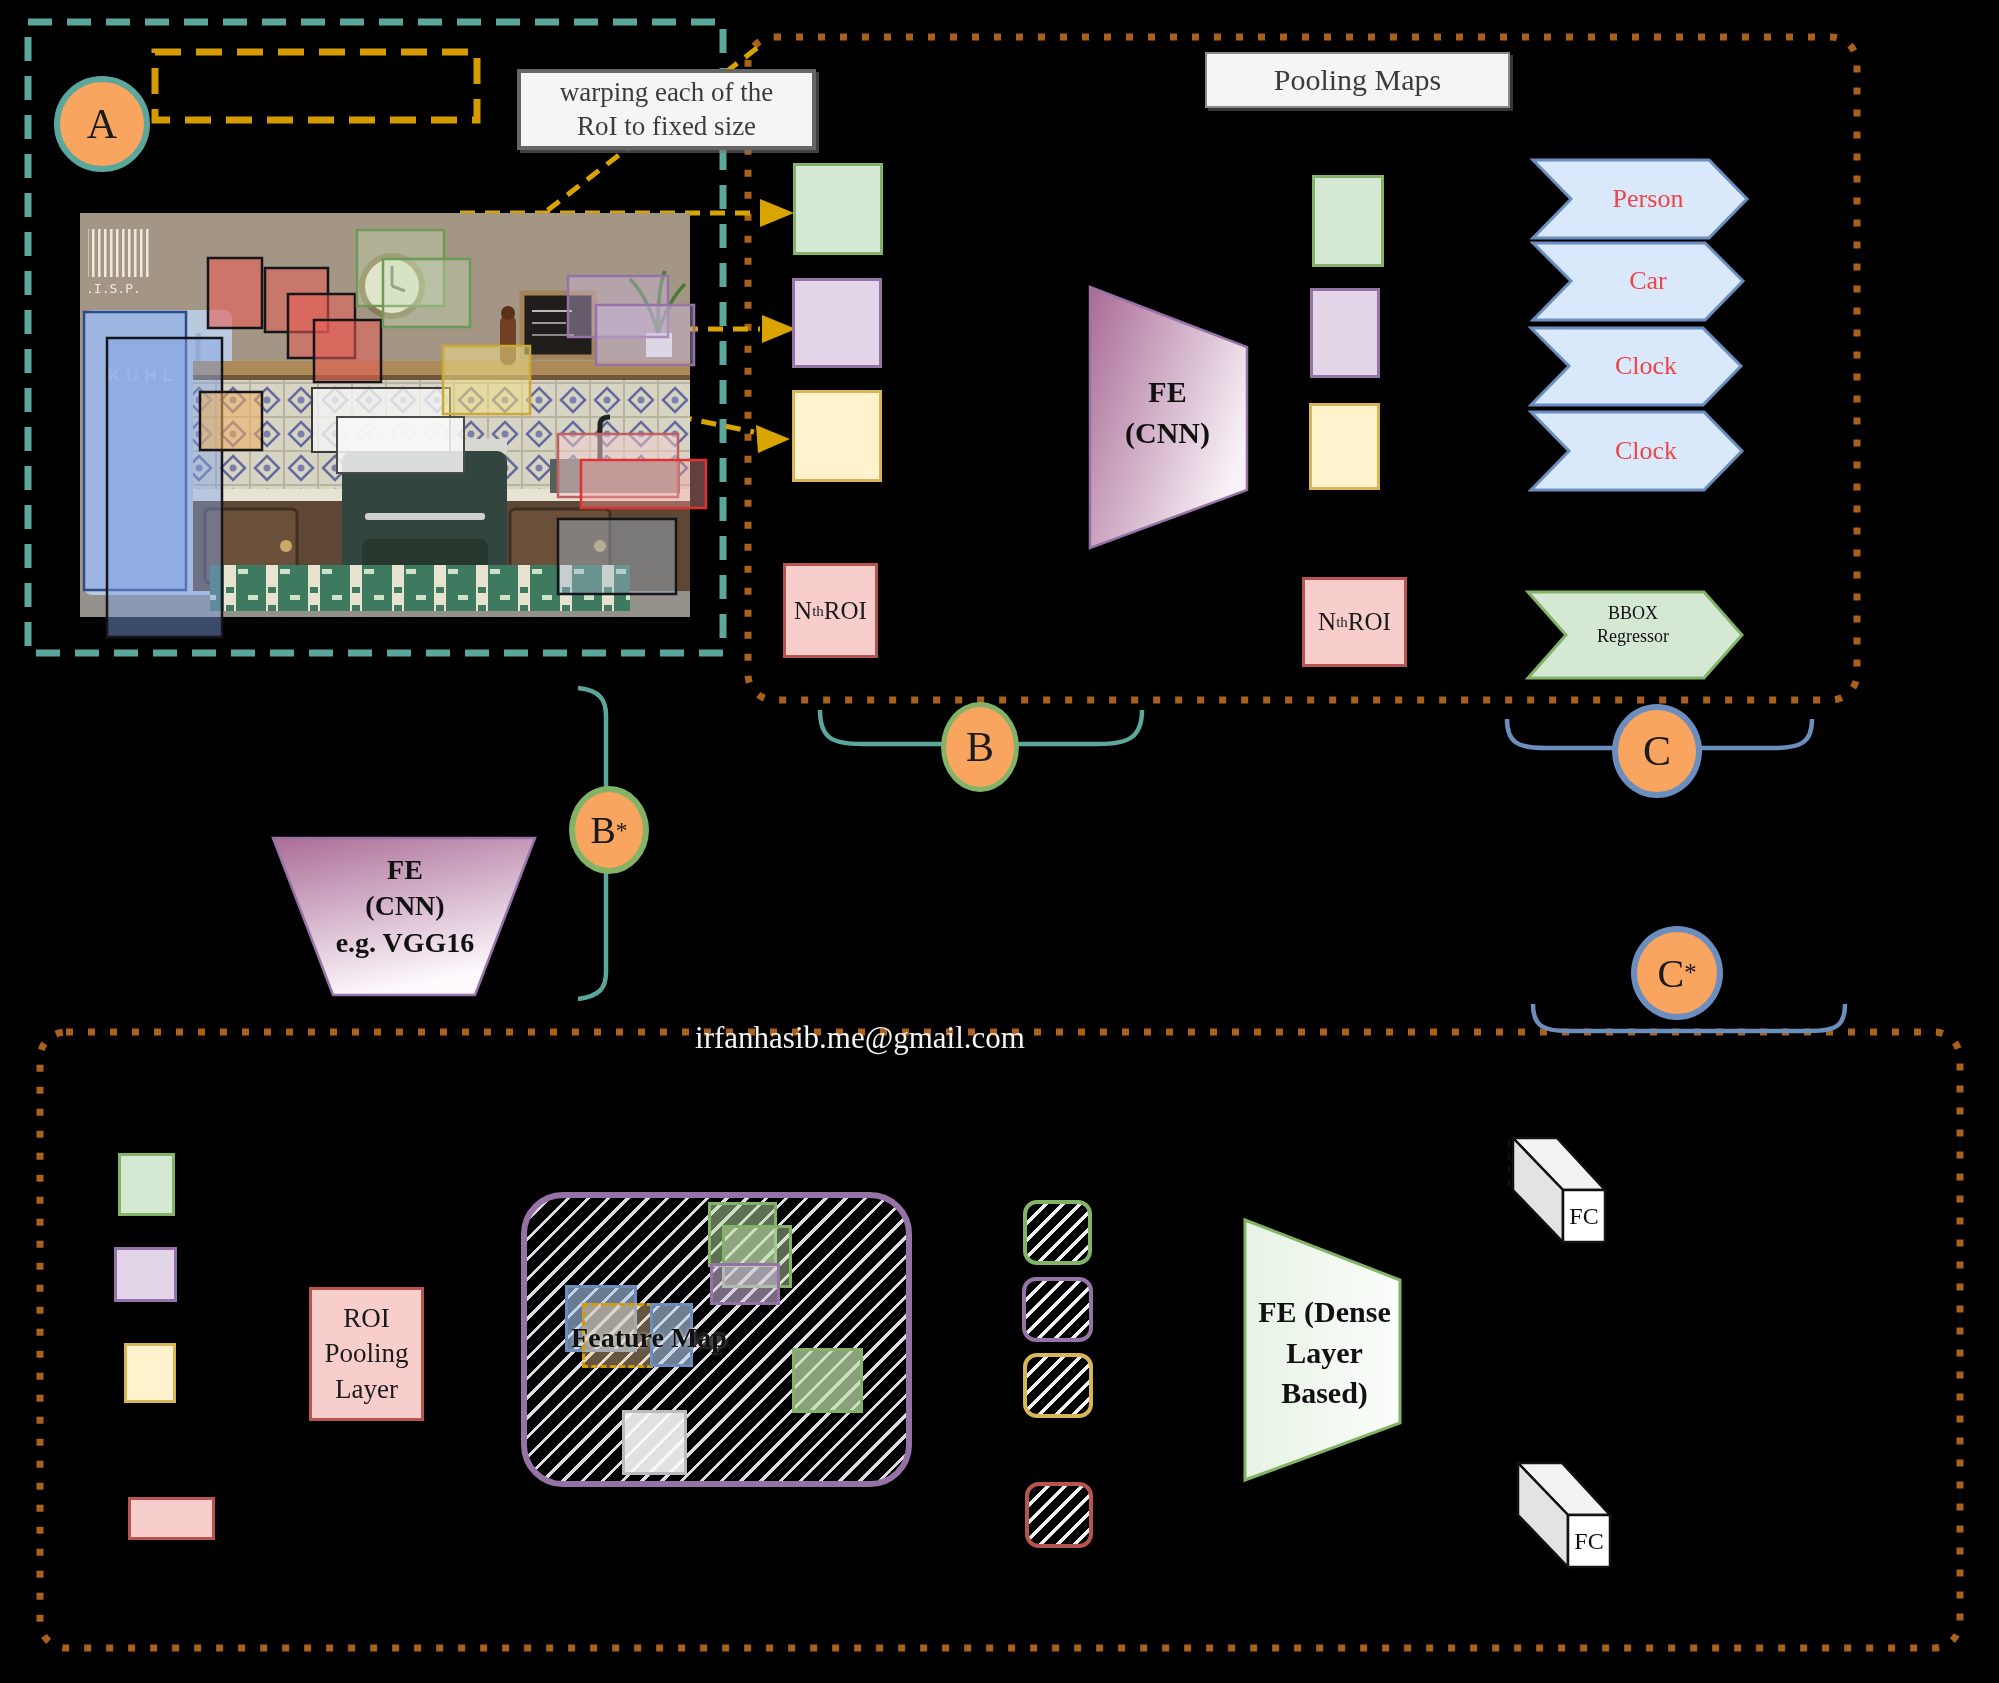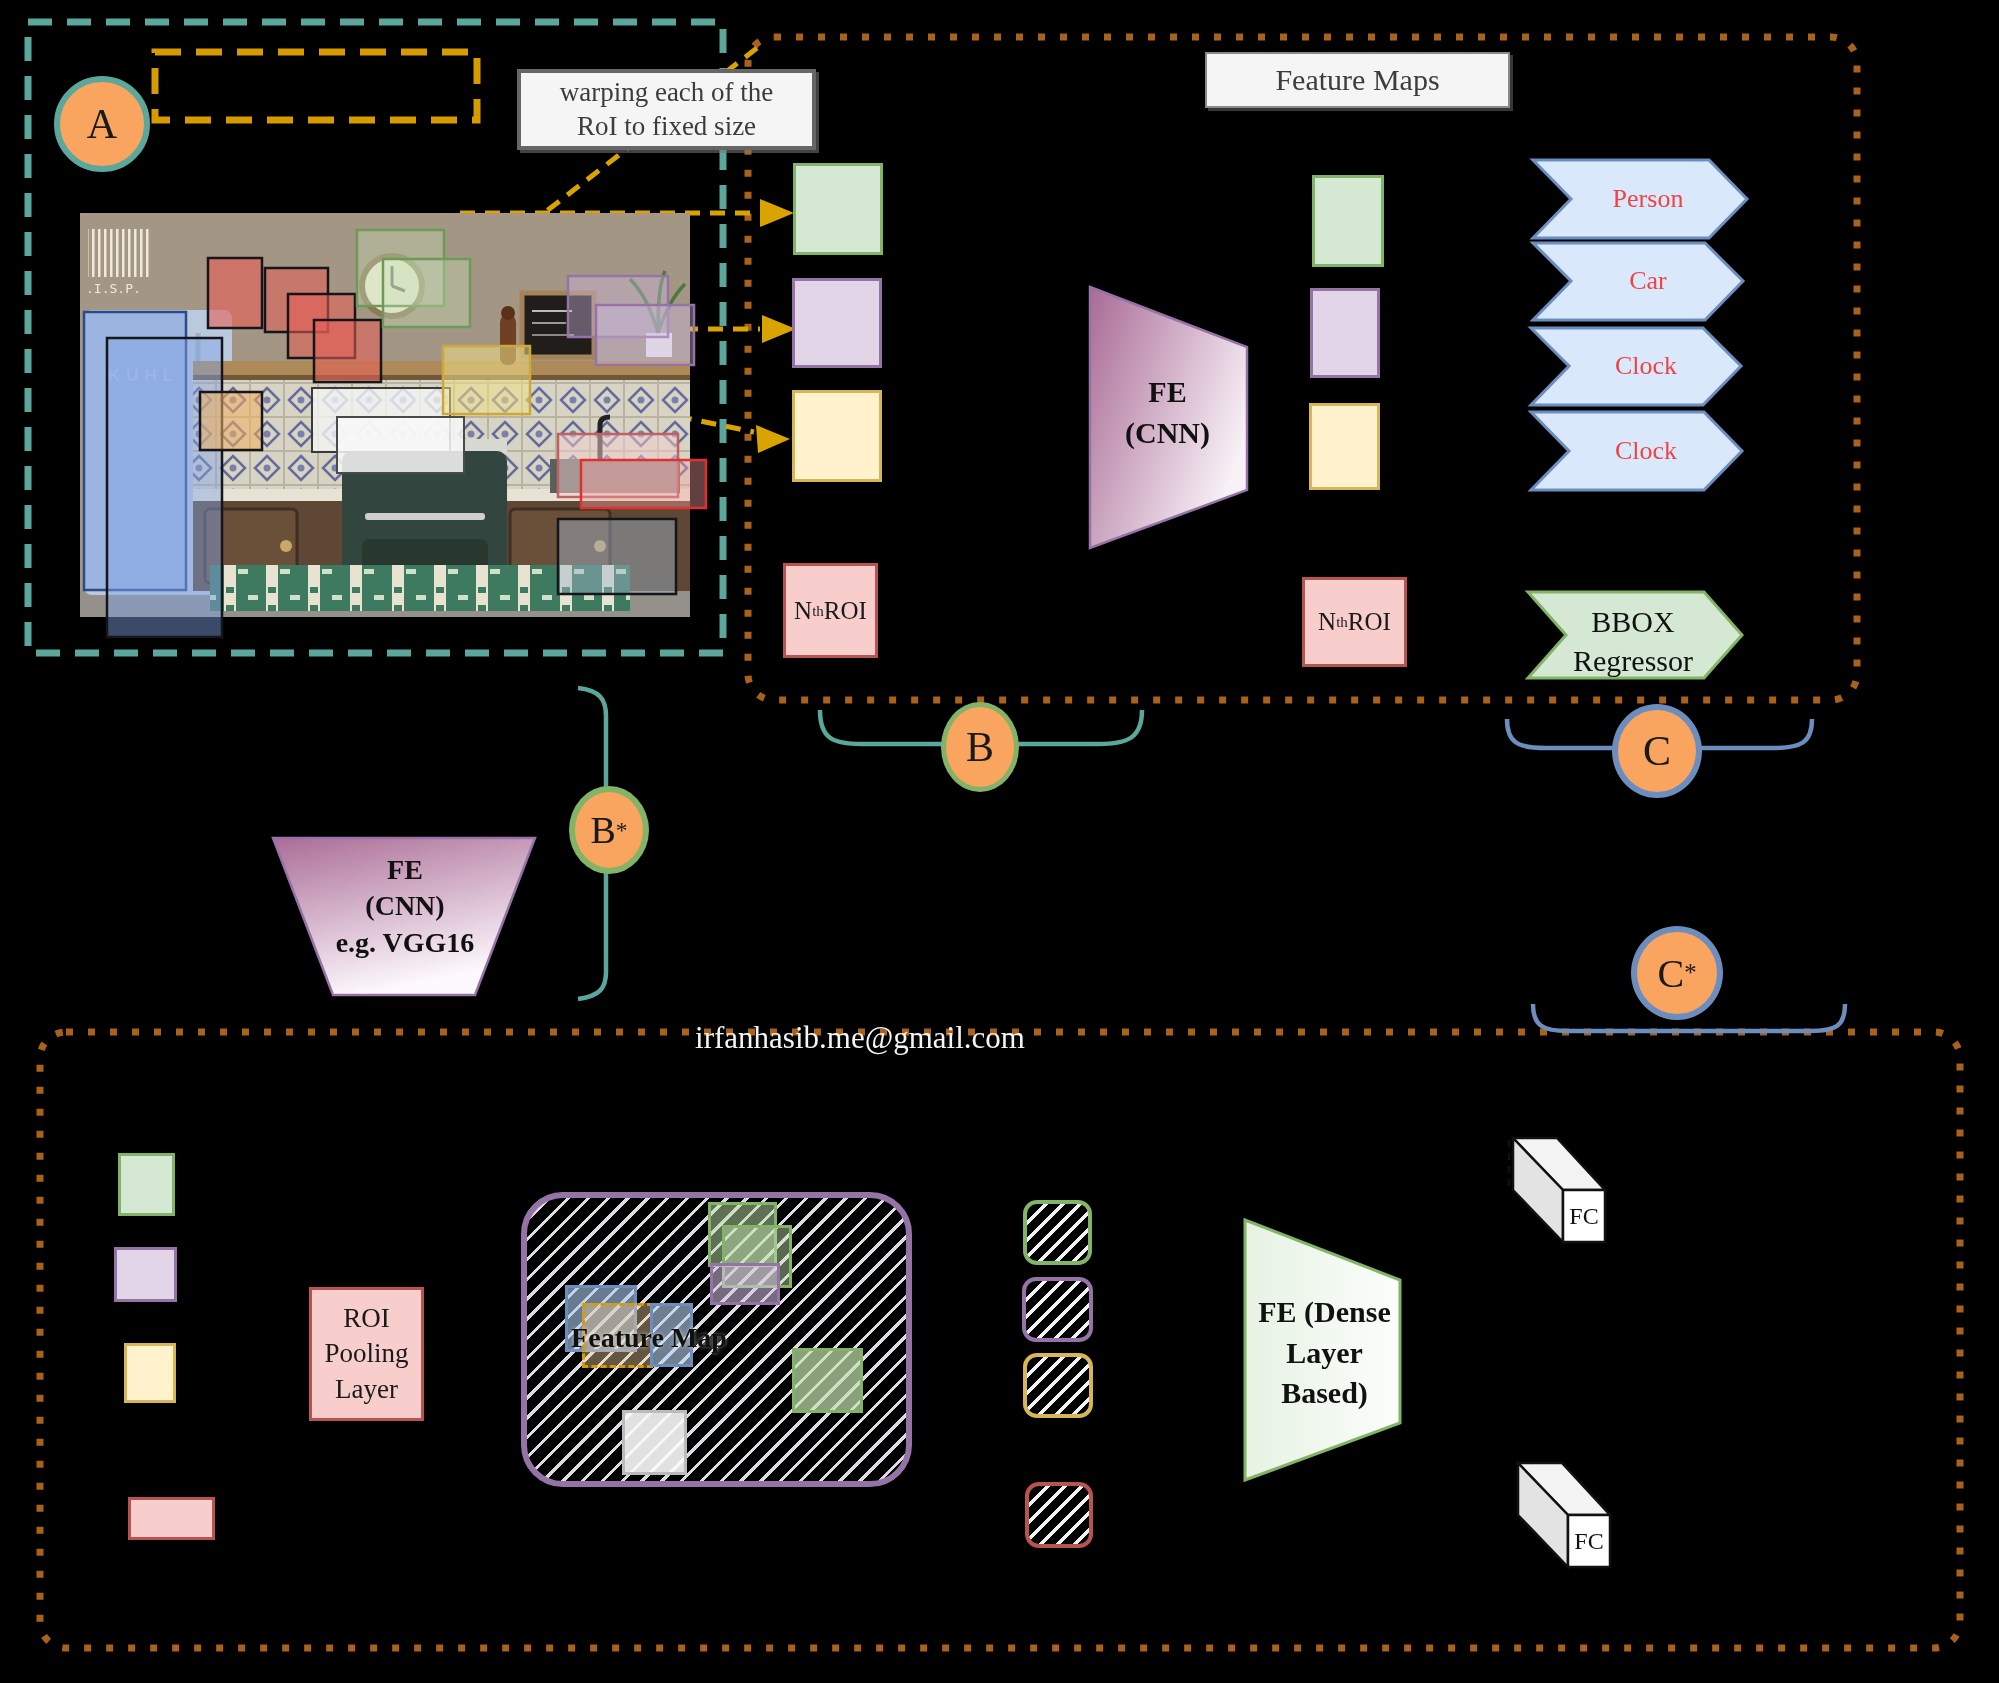--- a/index.html
+++ b/index.html
@@ -199,21 +199,21 @@
   </div>
 
   <div class="platelabel" style="left:517px;top:69px;width:299px;height:81px;border:4px solid #666;
        box-shadow:3px 3px 0 rgba(120,120,120,.55);font-size:27px;line-height:1.25;">
     <span>warping each of the</span>
     <span>RoI to fixed size</span>
   </div>
 
   <div class="platelabel" style="left:1205px;top:52px;width:305px;height:56px;border:2px solid #8a8a8a;
        box-shadow:3px 3px 0 rgba(110,110,110,.5);font-size:30px;">
-    <span>Feature Maps</span>
+    <span>Pooling Maps</span>
   </div>
 
   <div class="sq green" style="left:793px;top:163px;width:90px;height:92px;"></div>
   <div class="sq purple" style="left:792px;top:278px;width:90px;height:90px;"></div>
   <div class="sq yellow" style="left:792px;top:390px;width:90px;height:92px;"></div>
 
   <div class="roibox" style="left:783px;top:563px;width:95px;height:95px;">
     <span>N</span>
       <span class="sup">th</span>
       <span> ROI</span>
@@ -232,21 +232,21 @@
     <span>N</span>
       <span class="sup">th</span>
       <span> ROI</span>
   </div>
 
   <div class="arrowlabel" style="left:1568px;top:184px;width:160px;">Person</div>
   <div class="arrowlabel" style="left:1568px;top:266px;width:160px;">Car</div>
   <div class="arrowlabel" style="left:1566px;top:351px;width:160px;">Clock</div>
   <div class="arrowlabel" style="left:1566px;top:436px;width:160px;">Clock</div>
 
-  <div class="ctext" style="left:1548px;top:602px;width:170px;font-size:30px;line-height:1.3;">
+  <div class="ctext" style="left:1548px;top:602px;width:170px;font-size:18px;line-height:1.3;">
     <span>BBOX</span>
     <span>Regressor</span>
   </div>
 
   <div class="node" style="left:941px;top:702px;width:78px;height:90px;border:5px solid #82b366;">
     <span>B</span>
   </div>
   <div class="node" style="left:1612px;top:704px;width:90px;height:94px;border:6px solid #6c8ebf;">
     <span>C</span>
   </div>

